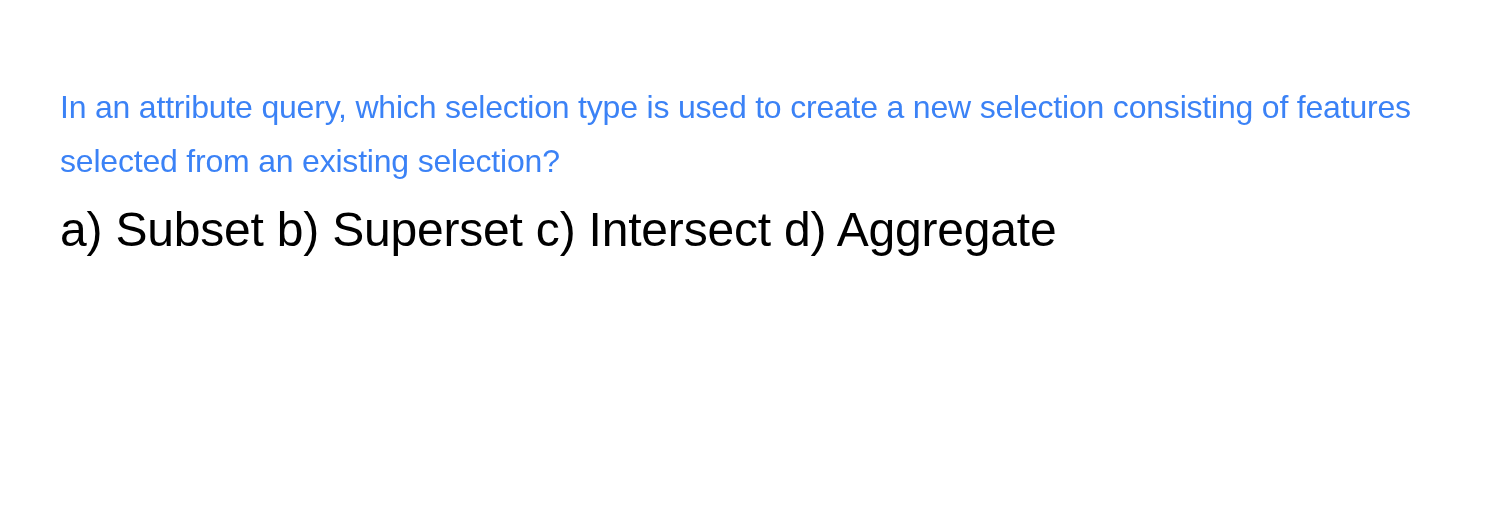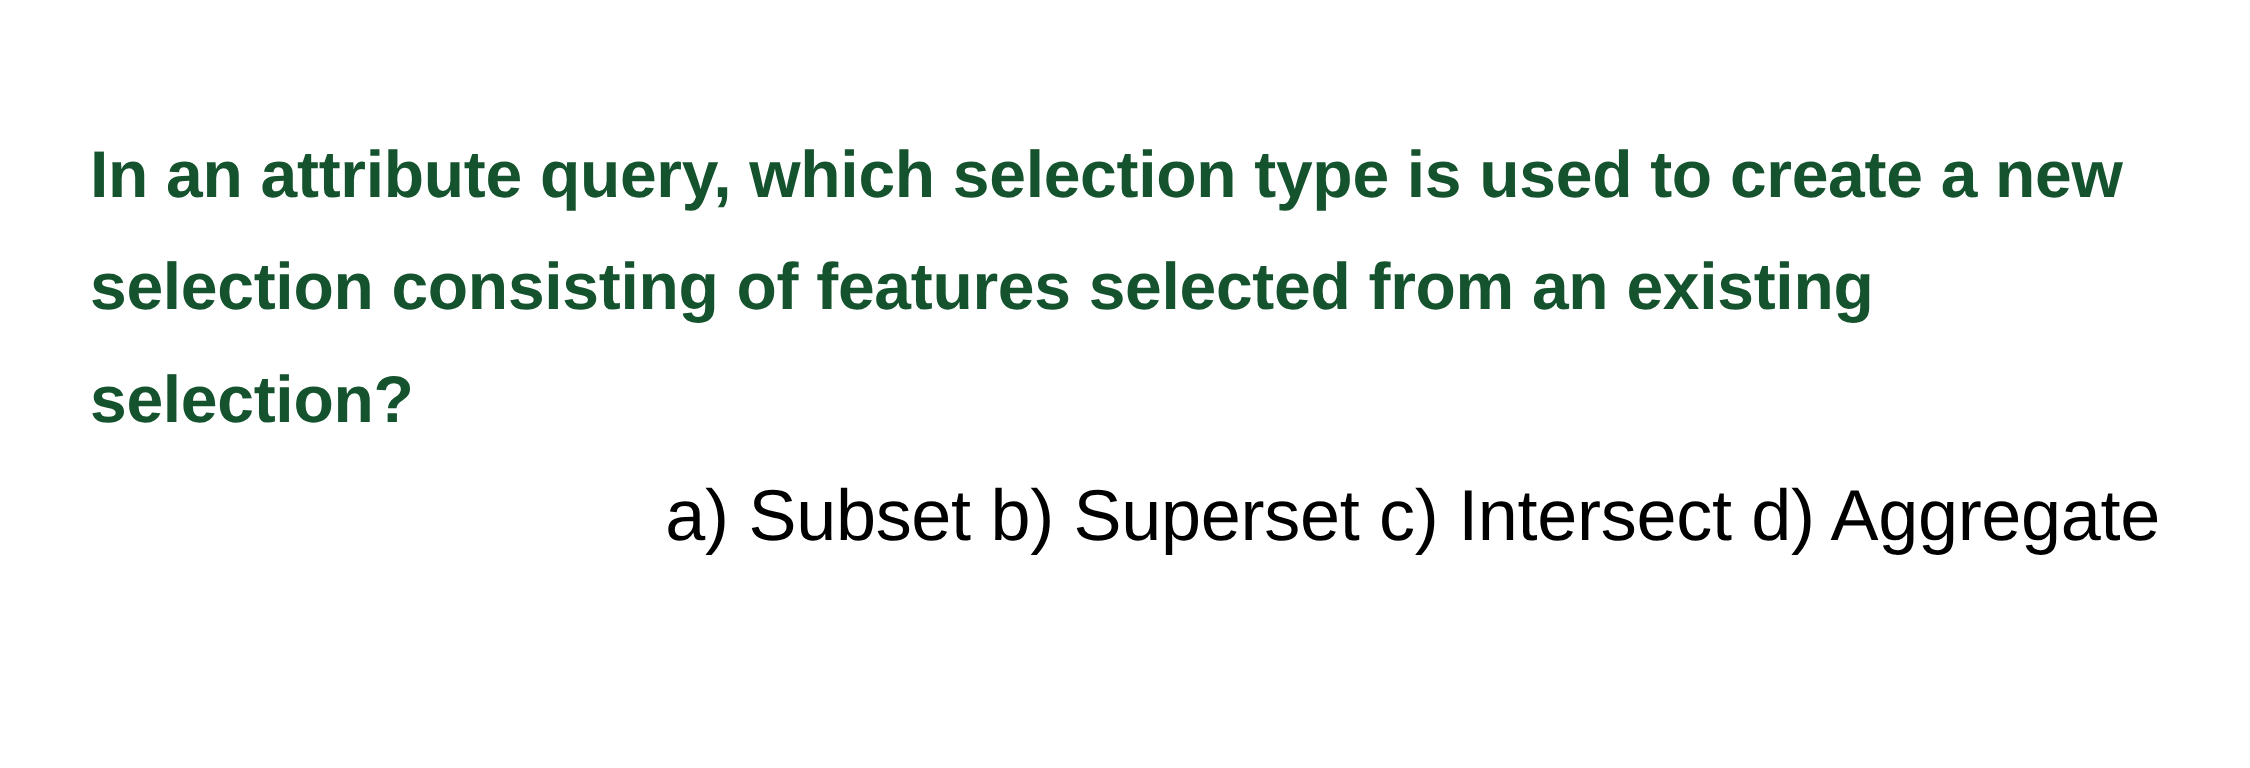--- a/index.html
+++ b/index.html
@@ -8,32 +8,31 @@
       box-sizing: border-box;
     }
     body {
       width: 1500px;
       height: 512px;
       background: #ffffff;
       font-family: -apple-system, BlinkMacSystemFont, "Segoe UI", Helvetica, Arial, sans-serif;
       padding: 80px 60px;
     }
     .question-text {
-      font-size: 44px;
+      font-size: 32px;
       line-height: 1.7;
-      color: #14532d;
-      font-weight: 700;
+      color: #3b82f6;
+      font-weight: 400;
       letter-spacing: -0.2px;
     }
     .options-text {
       font-size: 48px;
       line-height: 1.7;
       color: #000000;
       font-weight: 400;
       letter-spacing: -0.2px;
-      text-align: right;
     }
   </style>
 </head>
 <body>
 
 <div class="question-text">In an attribute query, which selection type is used to create a new selection consisting of features selected from an existing selection?</div>
 <div class="options-text">a) Subset b) Superset c) Intersect d) Aggregate</div>
 
 </body></html>

